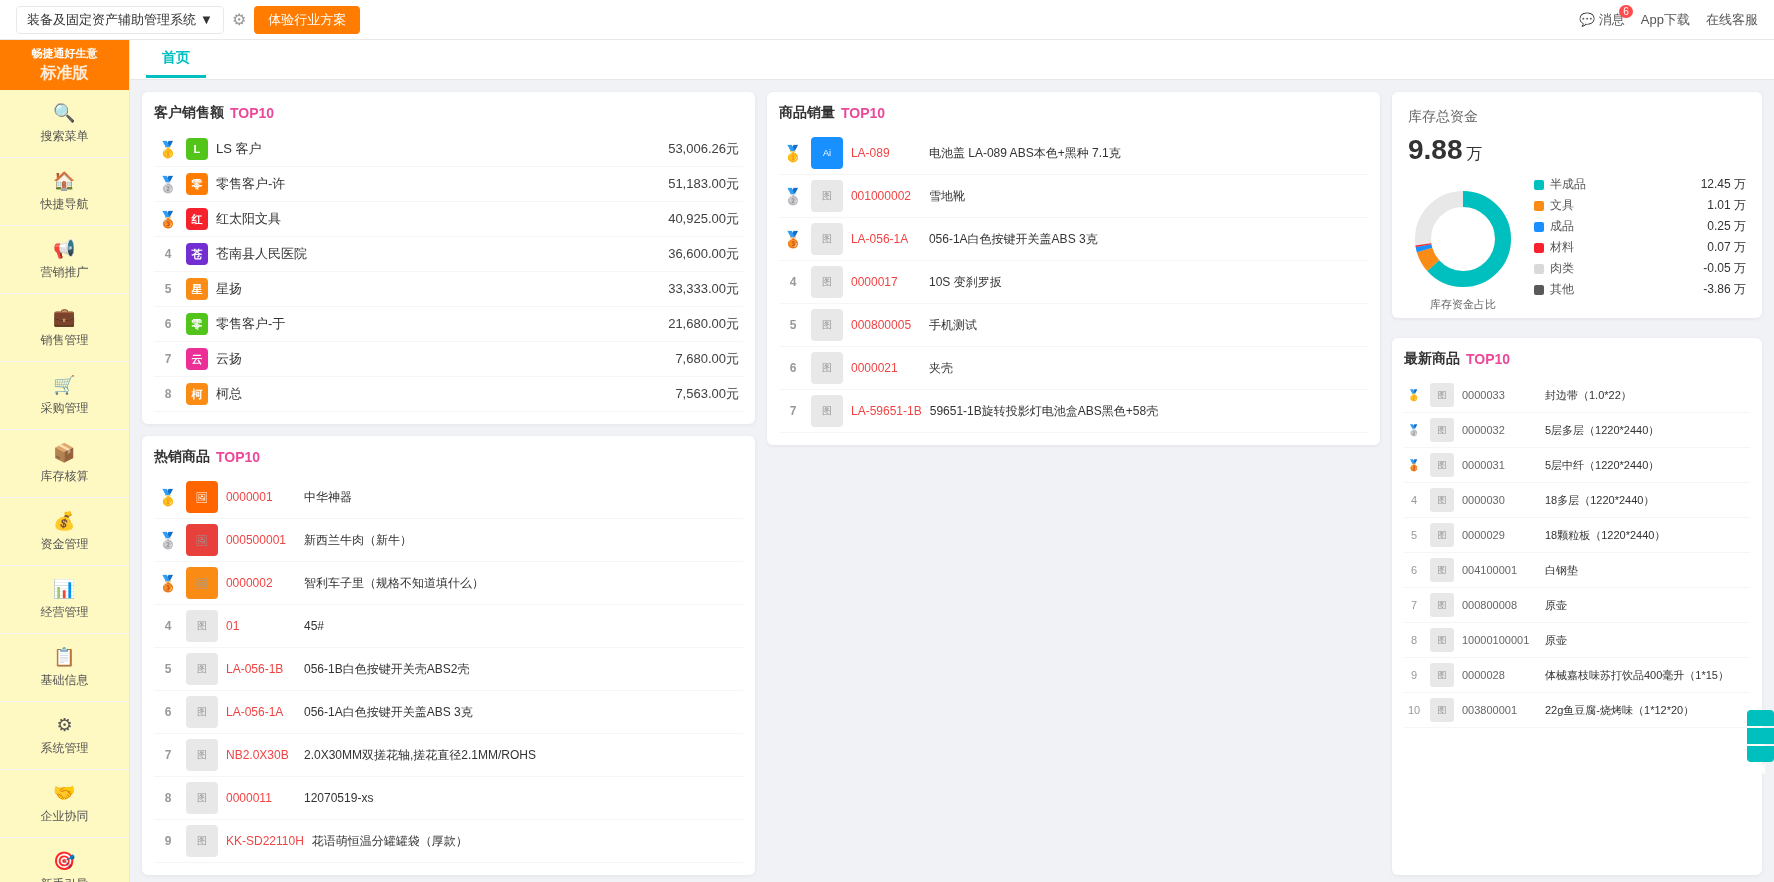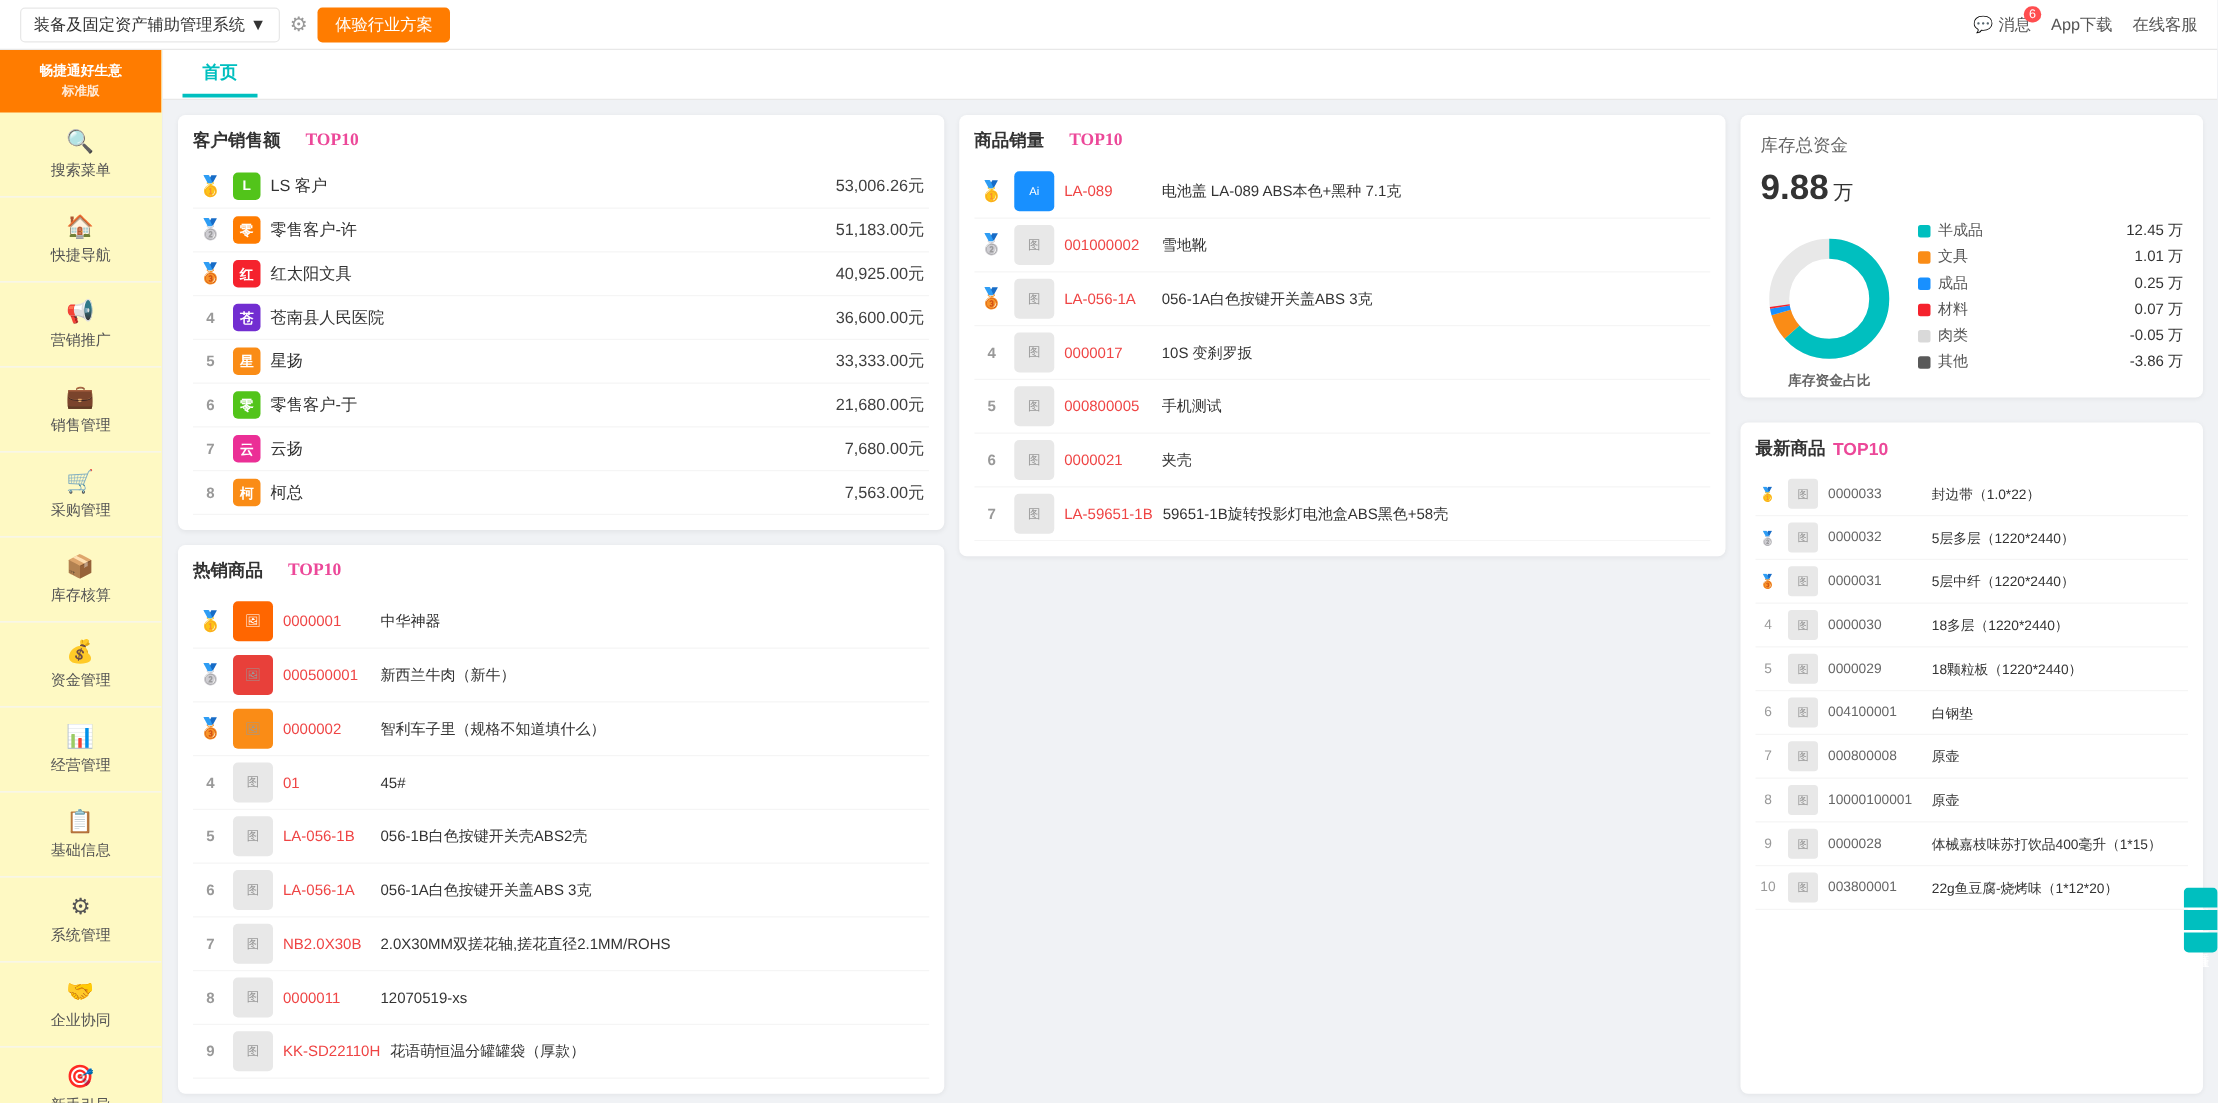--- a/index.html
+++ b/index.html
@@ -76,21 +76,21 @@
       display: grid; grid-template-columns: 1fr 1fr 370px; gap: 12px;
     }
 
     .card {
       background: #fff; border-radius: 6px; padding: 12px;
       box-shadow: 0 1px 4px rgba(0,0,0,0.06);
     }
 
     .card-title {
       font-size: 14px; font-weight: bold; color: #333; margin-bottom: 10px;
-      display: flex; align-items: center; gap: 20px; font-family: Liberation Serif, serif;
+      display: flex; align-items: center; gap: 6px;
     }
     .top10-label {
       color: #ec4899; font-weight: bold; font-size: 14px;
     }
 
     
     .rank-list { list-style: none; }
     .rank-item {
       display: flex; align-items: center; gap: 8px;
       padding: 6px 4px; border-bottom: 1px solid #f5f5f5;
@@ -138,21 +138,21 @@
     .inventory-amount { font-size: 28px; font-weight: bold; color: #333; }
     .inventory-unit { font-size: 16px; color: #333; }
 
     
     .chart-area {
       display: flex; gap: 16px; align-items: center; margin-top: 10px;
     }
     .donut-container { position: relative; width: 110px; height: 110px; flex-shrink: 0; }
     .donut-label {
       position: absolute; bottom: -18px; left: 50%; transform: translateX(-50%);
-      font-size: 11px; color: #666; white-space: nowrap; font-weight: bold;
+      font-size: 11px; color: #666; white-space: nowrap;
     }
     .legend-list { list-style: none; flex: 1; }
     .legend-item {
       display: flex; align-items: center; gap: 6px;
       font-size: 12px; color: #555; margin-bottom: 4px;
     }
     .legend-dot { width: 10px; height: 10px; border-radius: 2px; flex-shrink: 0; }
     .legend-name { flex: 1; }
     .legend-value { color: #333; font-weight: 500; }
 
@@ -215,21 +215,21 @@
     <span>App下载</span>
     <span>在线客服</span>
   </div>
 </div>
 
 <div class="app-body">
 
   <div class="sidebar">
     <div class="sidebar-logo">
       <span style="font-size:11px; text-align:center; line-height:1.3;">畅捷通好生意</span>
-      <span style="font-size:10px; opacity:0.85;">标准版</span>
+      <span style="font-size:16px; opacity:0.85;">标准版</span>
     </div>
     <div class="sidebar-item">
       <span class="item-icon">🔍</span>
       <span class="item-label">搜索菜单</span>
     </div>
     <div class="sidebar-item">
       <span class="item-icon">🏠</span>
       <span class="item-label">快捷导航</span>
     </div>
     <div class="sidebar-item">

